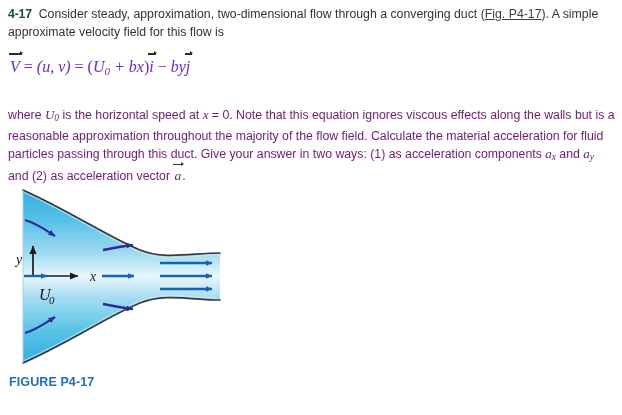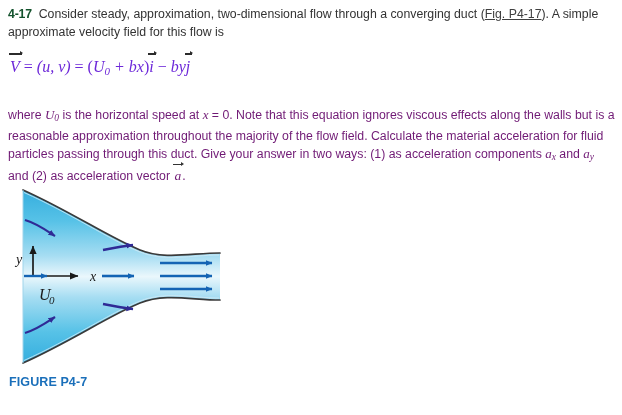--- a/index.html
+++ b/index.html
@@ -249,13 +249,13 @@
       <line x1="160" y1="111" x2="212" y2="111" marker-end="url(#arrBlue)"></line>
     </g>
 
     <text id="lbl-y" x="16" y="86" font-family="Liberation Serif, serif" font-style="italic" font-size="14" fill="#1a1a1a">y</text>
     <text id="lbl-x" x="90" y="103" font-family="Liberation Serif, serif" font-style="italic" font-size="14" fill="#1a1a1a">x</text>
     <text id="lbl-u0" x="39" y="122" font-family="Liberation Serif, serif" font-style="italic" font-size="16" fill="#1a1a1a">U</text>
     <text id="lbl-u0sub" x="49" y="126" font-family="Liberation Serif, serif" font-style="italic" font-size="11" fill="#1a1a1a">0</text>
   </svg>
 </div>
 
-<div id="figure-caption">FIGURE P4-7</div>
+<div id="figure-caption">FIGURE P4-17</div>
 
 </body></html>

